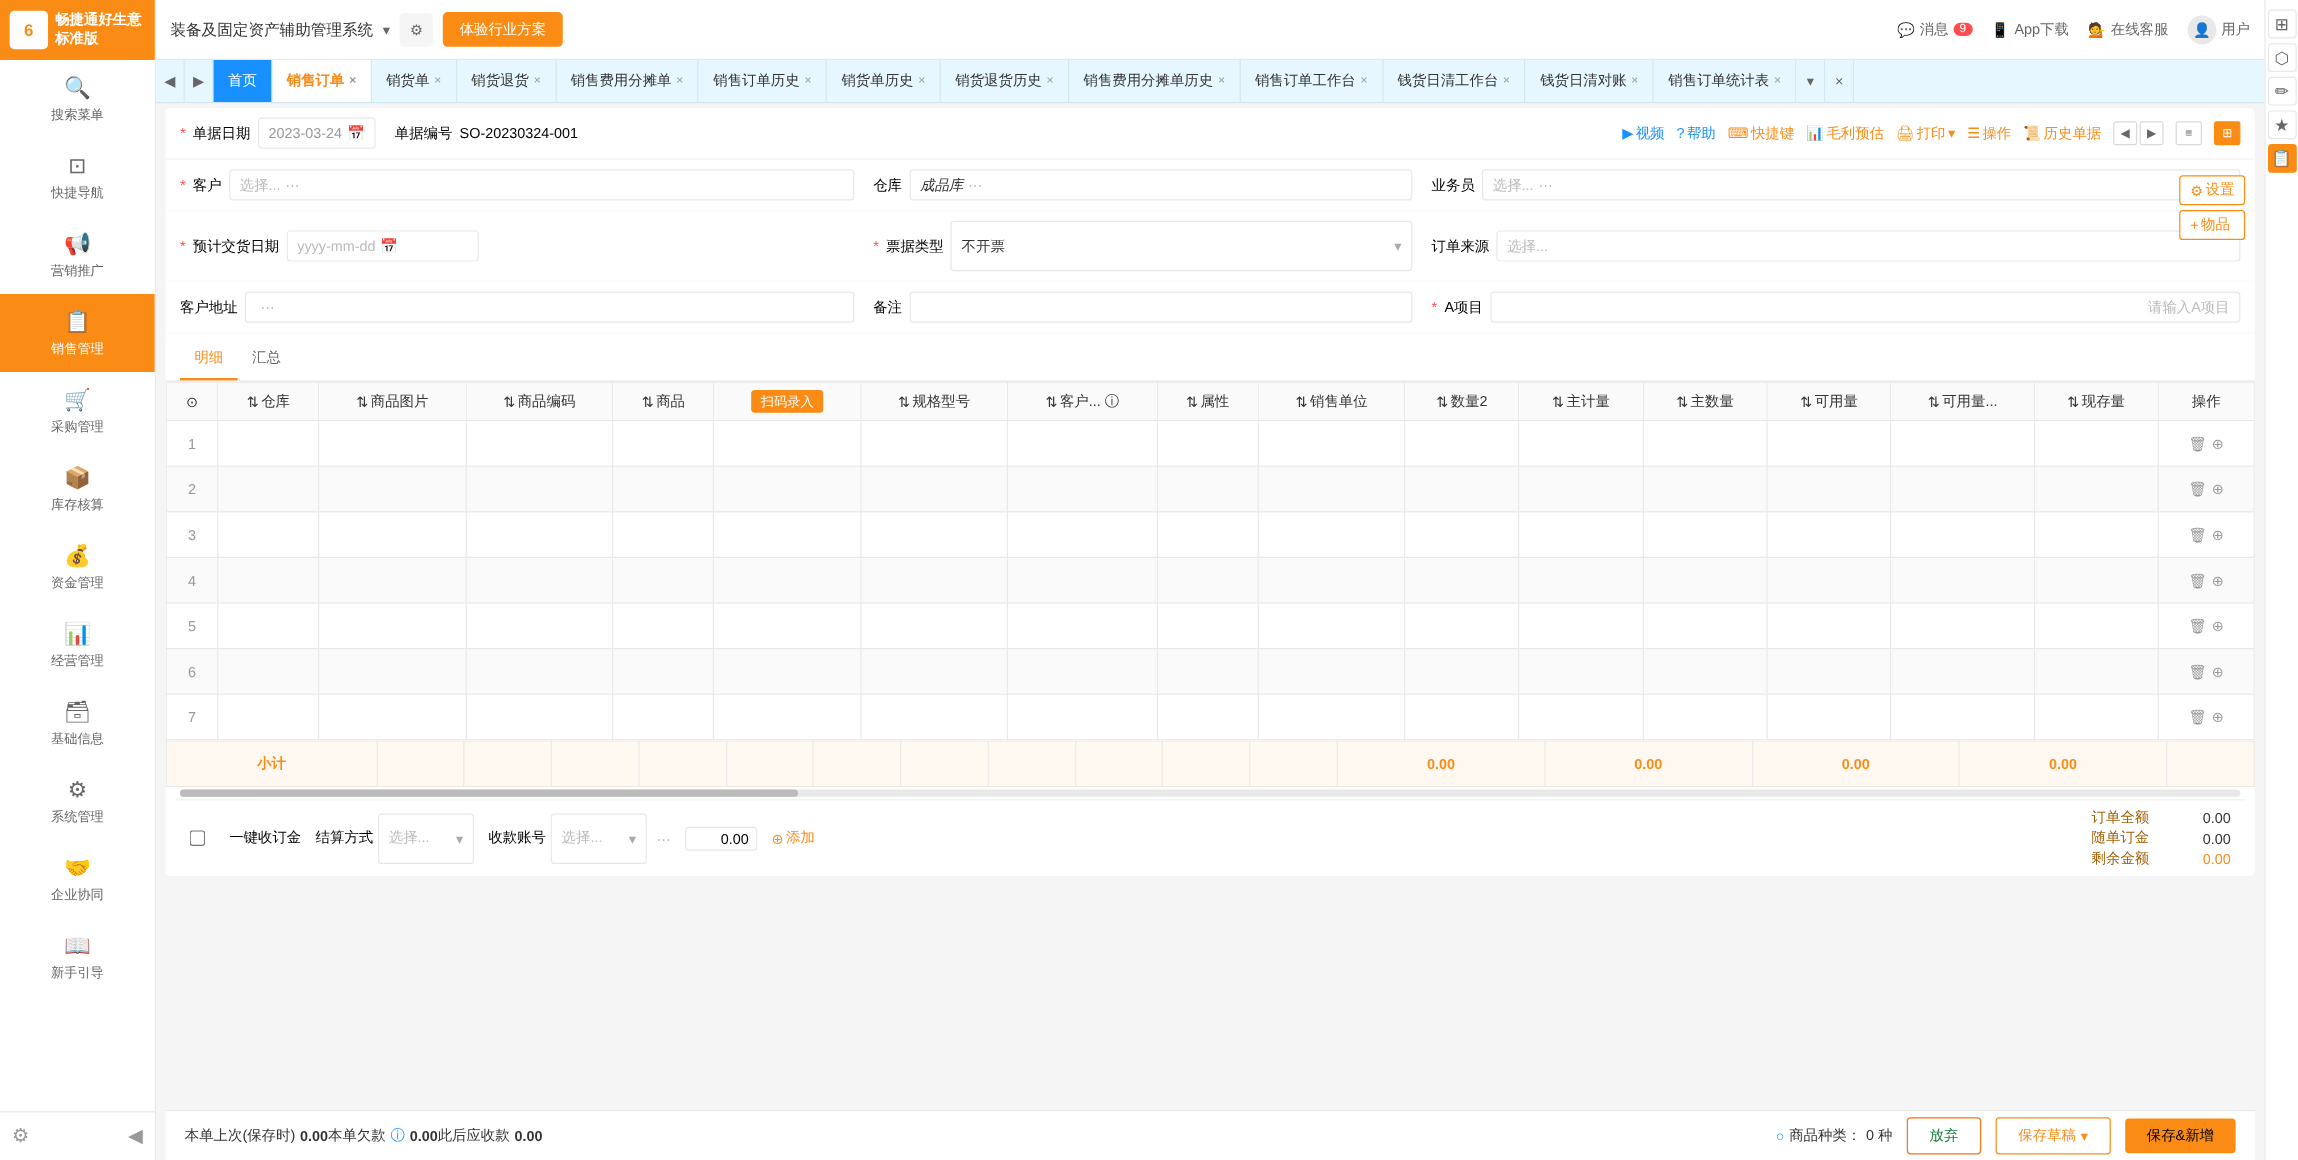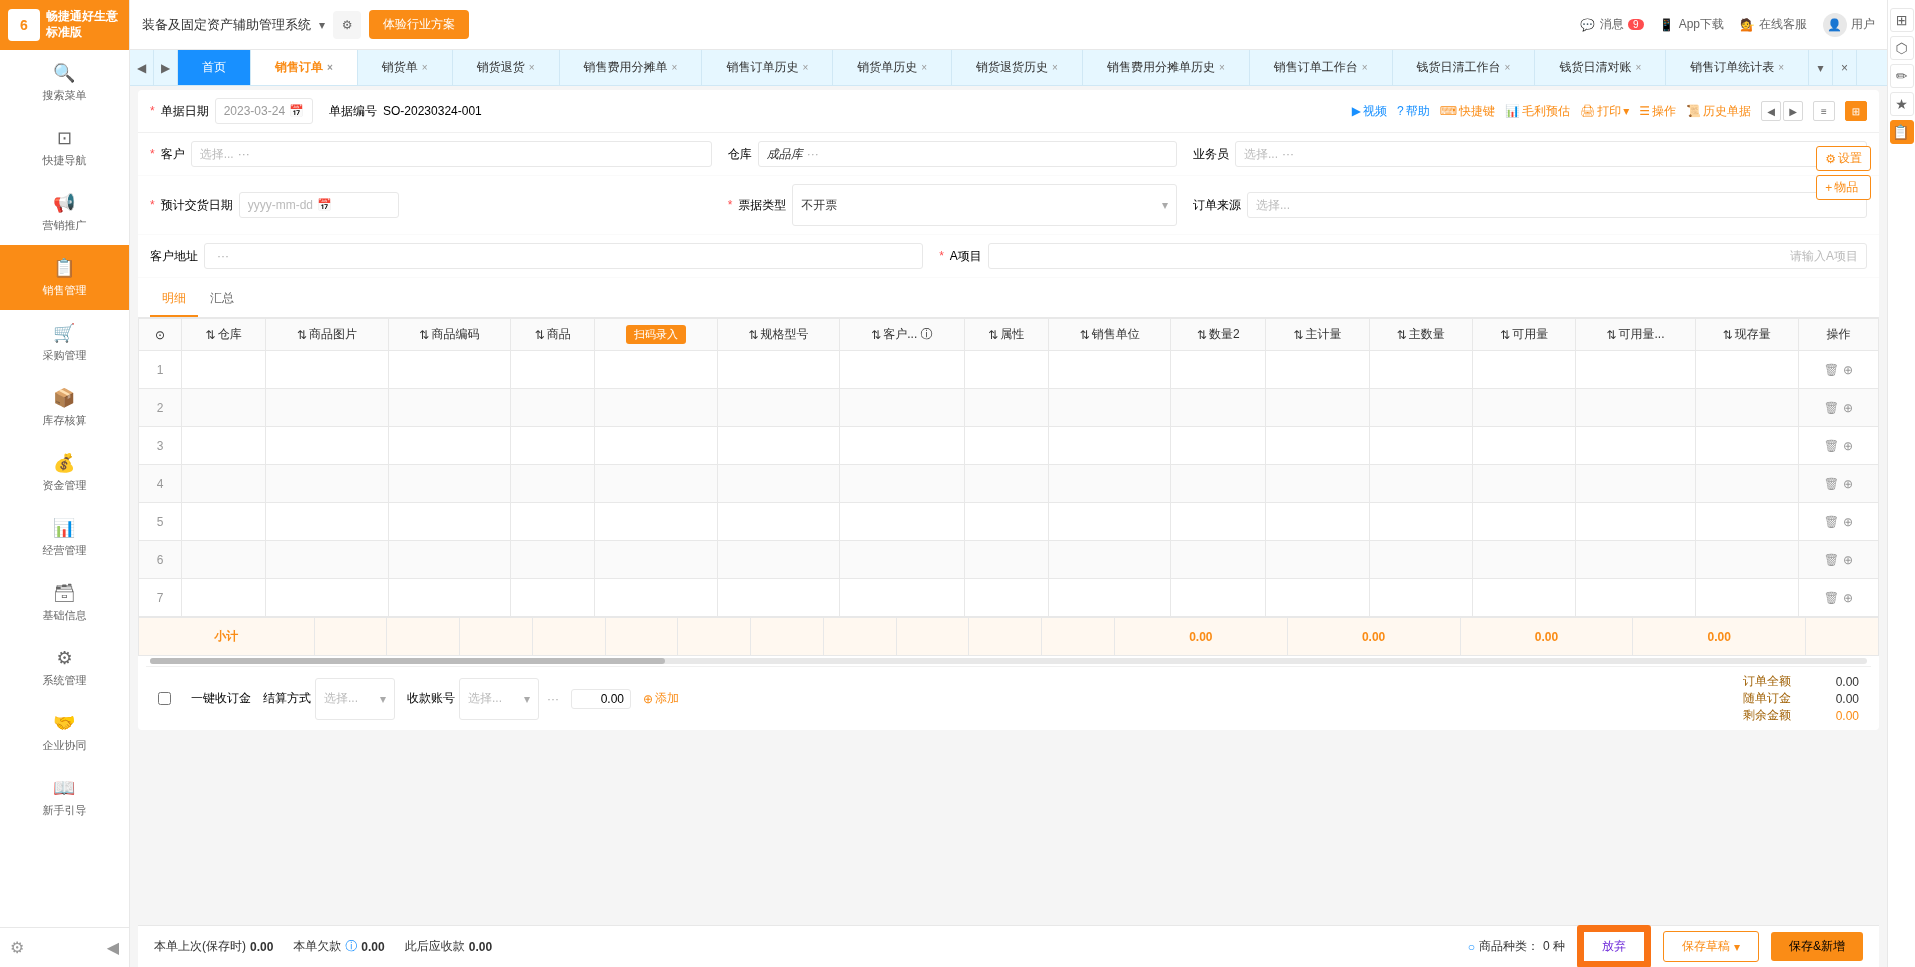--- a/index.html
+++ b/index.html
@@ -24,21 +24,21 @@
     .topbar { height: 50px; background: #fff; display: flex; align-items: center; padding: 0 12px; border-bottom: 1px solid #e8e8e8; gap: 8px; }
     .topbar-dropdown { color: #666; cursor: pointer; }
     .topbar-gear { width: 28px; height: 28px; background: #f5f5f5; border-radius: 4px; display: flex; align-items: center; justify-content: center; cursor: pointer; color: #666; }
     .topbar-btn { background: #fa8c16; color: #fff; border: none; padding: 6px 14px; border-radius: 4px; cursor: pointer; font-size: 12px; }
     .topbar-right { margin-left: auto; display: flex; align-items: center; gap: 16px; color: #666; }
     .topbar-right-item { display: flex; align-items: center; gap: 4px; cursor: pointer; }
     .badge { background: #ff4d4f; color: #fff; border-radius: 10px; padding: 0 4px; font-size: 10px; min-width: 16px; text-align: center; }
 
     
     .tabbar { height: 36px; background: #e6f7ff; display: flex; align-items: center; overflow: hidden; flex-shrink: 0; border-bottom: 1px solid #d0e8f5; }
-    .tab-item { padding: 0 24px; height: 36px; display: flex; align-items: center; gap: 4px; cursor: pointer; white-space: nowrap; color: #333; border-right: 1px solid #d0e8f5; font-size: 12px; flex-shrink: 0; }
+    .tab-item { padding: 0 12px; height: 36px; display: flex; align-items: center; gap: 4px; cursor: pointer; white-space: nowrap; color: #333; border-right: 1px solid #d0e8f5; font-size: 12px; flex-shrink: 0; }
     .tab-item.active { background: #fff; color: #fa8c16; font-weight: bold; }
     .tab-item .tab-close { color: #999; font-size: 10px; cursor: pointer; }
     .tab-item.home { background: #1890ff; color: #fff; }
     .tab-nav-btn { width: 24px; height: 36px; display: flex; align-items: center; justify-content: center; cursor: pointer; color: #666; background: #e6f7ff; border-right: 1px solid #d0e8f5; flex-shrink: 0; }
     .form-header { display: flex; align-items: center; padding: 8px 12px; border-bottom: 1px solid #f0f0f0; gap: 16px; }
     .form-header-field { display: flex; align-items: center; gap: 6px; }
     .form-header-actions { margin-left: auto; display: flex; align-items: center; gap: 10px; color: #1890ff; font-size: 12px; }
     .form-header-actions span { cursor: pointer; display: flex; align-items: center; gap: 2px; }
     .form-row { display: flex; align-items: center; padding: 8px 12px; gap: 16px; border-bottom: 1px solid #fafafa; }
     .field-group { display: flex; align-items: center; gap: 6px; flex: 1; min-width: 0; }
@@ -71,25 +71,25 @@
     .payment-field { display: flex; align-items: center; gap: 4px; }
     .payment-amount { border: 1px solid #e8e8e8; border-radius: 3px; padding: 2px 6px; width: 60px; text-align: right; }
     .add-btn { color: #fa8c16; cursor: pointer; display: flex; align-items: center; gap: 2px; }
     .order-summary { margin-left: auto; text-align: right; }
     .order-summary-row { display: flex; justify-content: flex-end; align-items: center; gap: 8px; }
     .os-label { color: #a16207; }
     .os-value { color: #333; min-width: 60px; text-align: right; }
     .os-value.orange { color: #fa8c16; }
 
     
-    .status-bar { height: 42px; background: #fff; border-top: 1px solid #e8e8e8; display: flex; padding: 0 16px; gap: 20px; margin: 0 8px; }
+    .status-bar { height: 42px; background: #fff; border-top: 1px solid #e8e8e8; display: flex; padding: 0 16px; margin: 0 8px; }
     .status-item { display: flex; align-items: center; gap: 4px; color: #333; }
     .status-value { font-weight: bold; }
     .status-right { margin-left: auto; display: flex; align-items: center; gap: 12px; }
-    .btn-discard { border: 7px solid #f97316; background: #fff; padding: 6px 18px; border-radius: 3px; cursor: pointer; color: #6d28d9; }
+    .btn-discard { border: 1px solid #f97316; background: #fff; padding: 6px 18px; border-radius: 3px; cursor: pointer; color: #15803d; }
     .btn-save-draft { border: 1px solid #fa8c16; background: #fff; color: #fa8c16; padding: 6px 18px; border-radius: 3px; cursor: pointer; display: flex; align-items: center; gap: 4px; }
     .btn-save-new { background: #fa8c16; color: #000000; border: none; padding: 6px 18px; border-radius: 3px; cursor: pointer; }
 
     
     .right-tools { width: 28px; background: #fff; border-left: 1px solid #e8e8e8; display: flex; flex-direction: column; align-items: center; padding-top: 8px; gap: 4px; flex-shrink: 0; }
     .rt-btn { width: 24px; height: 24px; display: flex; align-items: center; justify-content: center; border: 1px solid #e8e8e8; border-radius: 3px; cursor: pointer; color: #666; font-size: 14px; }
     .rt-btn.active { background: #fa8c16; color: #fff; border-color: #fa8c16; }
     .setup-item { display: flex; align-items: center; gap: 2px; color: #fa8c16; border: 1px solid #fa8c16; padding: 3px 8px; border-radius: 3px; cursor: pointer; font-size: 11px; background: #fff; white-space: nowrap; }
 
     .th-sort { display: flex; align-items: center; justify-content: center; gap: 2px; cursor: pointer; }
@@ -379,20 +379,24 @@
           </div>
         </div>
 
         <div class="form-row">
           <div class="field-group">
             <span>客户地址</span>
             <div class="field-input" style="min-width:160px;">
               <span class="field-dots">···</span>
             </div>
           </div>
+          <div class="field-group" style="flex:0.8;">
+            <span>备注</span>
+            <div class="field-input" style="min-width:200px;"></div>
+          </div>
           <div class="field-group" style="flex:1.2;">
             <span class="field-required">*</span>
             <span>A项目</span>
             <div class="field-input" style="flex:1;justify-content:flex-end;">
               <span style="color:#bbb;">请输入A项目</span>
             </div>
           </div>
         </div>
 
 

